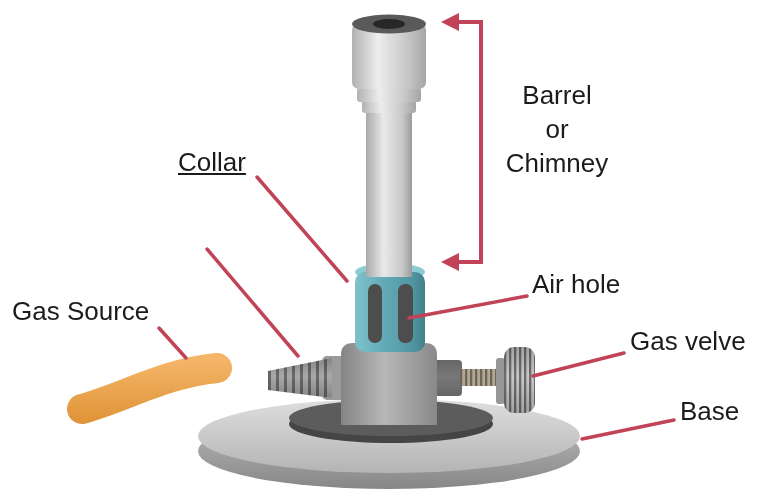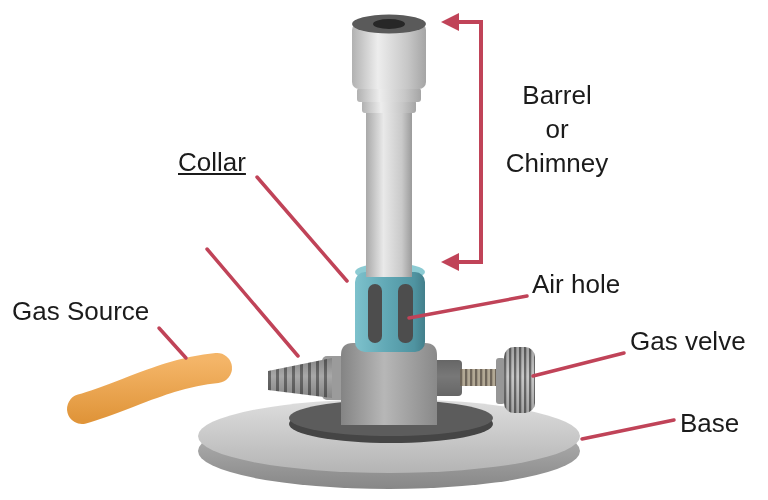--- a/index.html
+++ b/index.html
@@ -19,21 +19,21 @@
     color:#1b1b1b;
     white-space:pre-line;
     user-select:none;
   }
   .lbl-barrel{left:462px;top:78px;width:190px;text-align:center;line-height:34px;}
   .lbl-collar{left:178px;top:147px;text-decoration:underline;}
   .lbl-gas-nozzle{left:62px;top:221px;}
   .lbl-gas-source{left:12px;top:296px;}
   .lbl-air-hole{left:532px;top:269px;}
   .lbl-gas-valve{left:630px;top:326px;}
-  .lbl-base{left:680px;top:408px;}
+  .lbl-base{left:680px;top:396px;}
 </style>
 </head>
 <body>
 
 <div class="canvas">
 
   <svg width="768" height="500" viewBox="0 0 768 500">
     <defs>
       <linearGradient id="gTube" x1="0" y1="0" x2="1" y2="0">
         <stop offset="0" stop-color="#a9a9a9"></stop>

